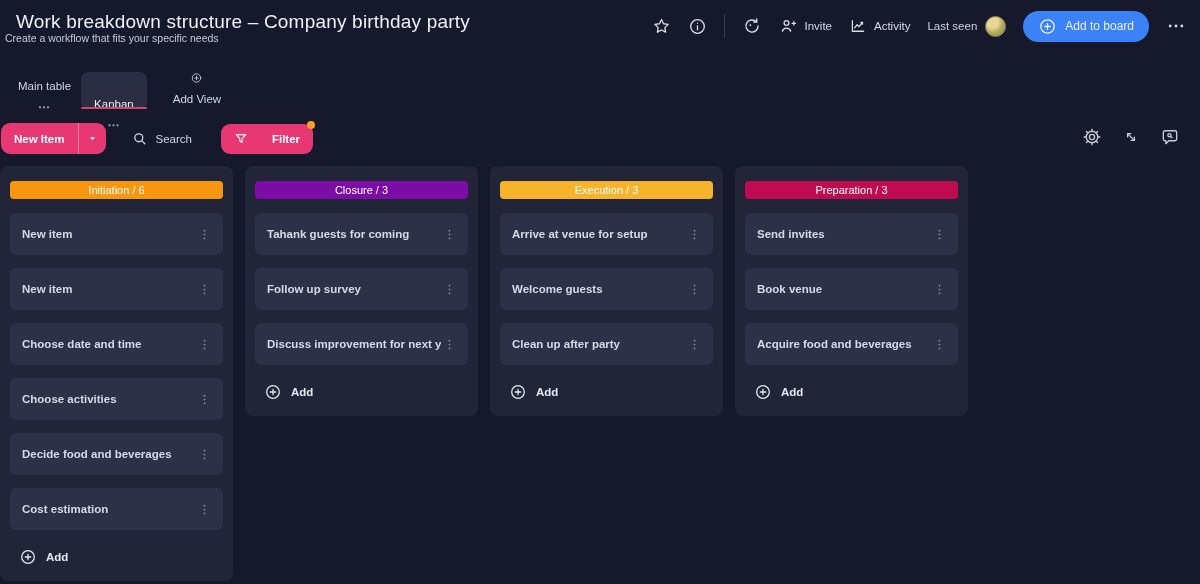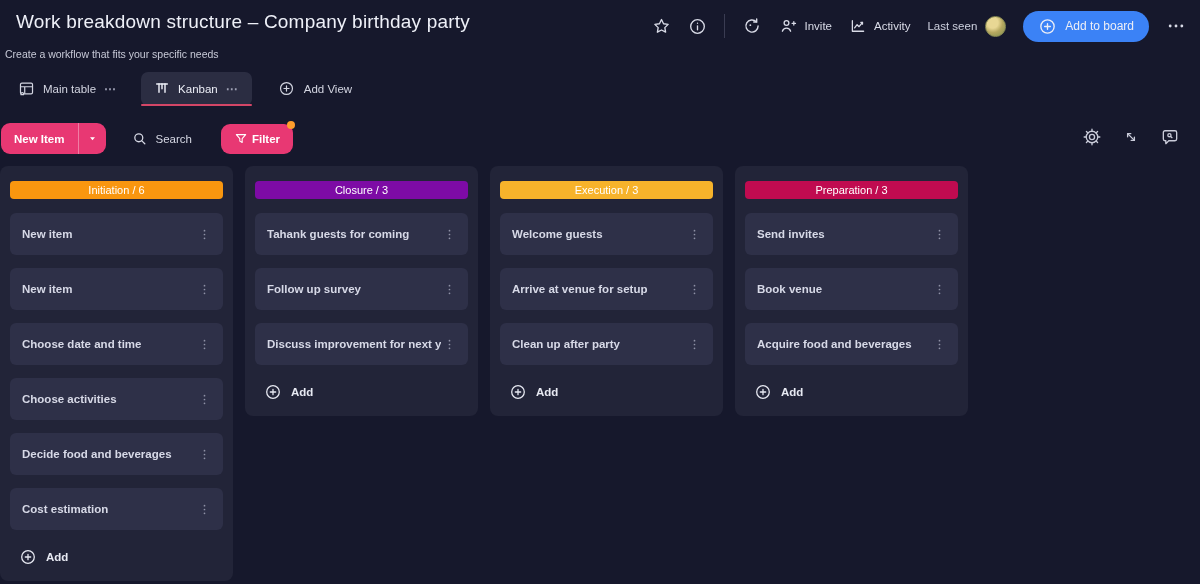--- a/index.html
+++ b/index.html
@@ -12,21 +12,21 @@
   }
   svg { display:block; }
 
   
   .page-title {
     position:absolute; left:16px; top:11px;
     font-size:19px; font-weight:500; color:#eef0f8; letter-spacing:.2px;
   }
   .page-subtitle {
     position:absolute; left:5px; top:32px;
-    font-size:10.5px; color:#c7c9d7;margin-top:16px;
+    font-size:10.5px; color:#c7c9d7;
   }
   .top-actions {
     position:absolute; top:11px; right:14px;
     display:flex; align-items:center; gap:17px; height:30px;
     color:#d9dbe7;
   }
   .ta-icon-btn { display:flex; align-items:center; cursor:pointer; color:#d9dbe7; }
   .ta-divider { width:1px; height:24px; background:#3a3c52; }
   .ta-group { display:flex; align-items:center; gap:7px; font-size:11.5px; color:#d9dbe7; cursor:pointer; }
   .last-seen { display:flex; align-items:center; gap:8px; font-size:11.5px; color:#cdd0de; }
@@ -36,44 +36,44 @@
     border:1px solid #8d8f55;
   }
   .add-board-btn {
     display:flex; align-items:center; gap:8px;
     background:#3b82f6; border-radius:16px; height:31px; padding:0 15px;
     font-size:12px; color:#eceef6; cursor:pointer;
   }
 
   
   .tabs { position:absolute; left:8px; top:72px; display:flex; align-items:stretch; height:33px; }
-  .tab { display:flex; align-items:center; gap:8px; padding:0 10px; font-size:11.5px; color:#d3d5e1; cursor:pointer; position:relative; }
+  .tab { display:flex; align-items:center; gap:8px; padding:0 10px; font-size:11.5px; color:#d3d5e1; cursor:pointer; position:relative;flex-direction:column; }
   .tab .tab-menu { color:#9fa1b5; font-weight:bold; letter-spacing:1px; font-size:12px; cursor:pointer; }
   .tab.active {
-    background:#2b2d42; border-radius:7px 7px 6px 6px; margin-left:14px; padding:12px 13px;
+    background:#2b2d42; border-radius:7px 7px 6px 6px; padding:18px 13px;
     color:#eceef6;
     text-align:right;
   }
   .tab.active::after {
     content:""; position:absolute; left:0; right:0; bottom:-1px; height:2px;
     background:#d44667; border-radius:2px;
   }
   .tab.add-view { margin-left:16px; gap:9px; }
 
   
   .toolbar-left { position:absolute; left:1px; top:123px; display:flex; align-items:center; height:31px; }
   .new-item-btn {
     display:flex; align-items:stretch; background:#e83873; border-radius:9px;
     height:31px; overflow:hidden; cursor:pointer;
   }
   .new-item-label { display:flex; align-items:center; padding:0 13px; font-size:11.5px; color:#fff; font-weight:bold; }
   .new-item-caret { display:flex; align-items:center; padding:0 7px; border-left:1px solid rgba(255,255,255,.35); }
   .search-group { display:flex; align-items:center; gap:8px; margin-left:25px; font-size:11.5px; color:#d6d8e4; cursor:pointer; }
   .filter-btn {
-    position:relative; display:flex; align-items:center; gap:4px; margin-left:29px;
+    position:relative; display:flex; align-items:center; gap:24px; margin-left:29px;
     background:#e83873; border-radius:9px; height:30px; padding:0 13px;
     font-size:11.5px; color:#fff; font-weight:bold; cursor:pointer;
   }
   .filter-dot { position:absolute; top:-3px; right:-2px; width:8px; height:8px; border-radius:50%; background:#ff9e2c; }
   .toolbar-right { position:absolute; right:20px; top:127px; display:flex; align-items:center; gap:20px; color:#c9cbd9; }
   .toolbar-right .tr-btn { cursor:pointer; }
 
   
   .board { position:absolute; left:0; top:166px; display:flex; gap:12px; align-items:flex-start; }
   .column { width:233px; background:#222438; border-radius:8px; padding:15px 10px 10px; }
@@ -341,31 +341,31 @@
           <circle cx="12" cy="12" r="8.4"></circle>
           <path d="M12 8.4v7.2M8.4 12h7.2"></path>
         </svg>
       <span class="add-label">Add</span>
     </div>
   </div>
 
   <div class="column">
     <div class="col-header" style="background: rgb(247, 179, 43);">Execution / 3</div>
     <div class="card">
+      <span class="card-label">Arrive at venue for setup</span>
+      <span class="card-menu">
+          <svg width="13" height="13" viewBox="0 0 24 24" fill="currentColor">
+            <circle cx="12" cy="5" r="1.6"></circle>
+            <circle cx="12" cy="12" r="1.6"></circle>
+            <circle cx="12" cy="19" r="1.6"></circle>
+          </svg>
+        </span>
+    </div>
+    <div class="card">
       <span class="card-label">Welcome guests</span>
-      <span class="card-menu">
-          <svg width="13" height="13" viewBox="0 0 24 24" fill="currentColor">
-            <circle cx="12" cy="5" r="1.6"></circle>
-            <circle cx="12" cy="12" r="1.6"></circle>
-            <circle cx="12" cy="19" r="1.6"></circle>
-          </svg>
-        </span>
-    </div>
-    <div class="card">
-      <span class="card-label">Arrive at venue for setup</span>
       <span class="card-menu">
           <svg width="13" height="13" viewBox="0 0 24 24" fill="currentColor">
             <circle cx="12" cy="5" r="1.6"></circle>
             <circle cx="12" cy="12" r="1.6"></circle>
             <circle cx="12" cy="19" r="1.6"></circle>
           </svg>
         </span>
     </div>
     <div class="card">
       <span class="card-label">Clean up after party</span>

